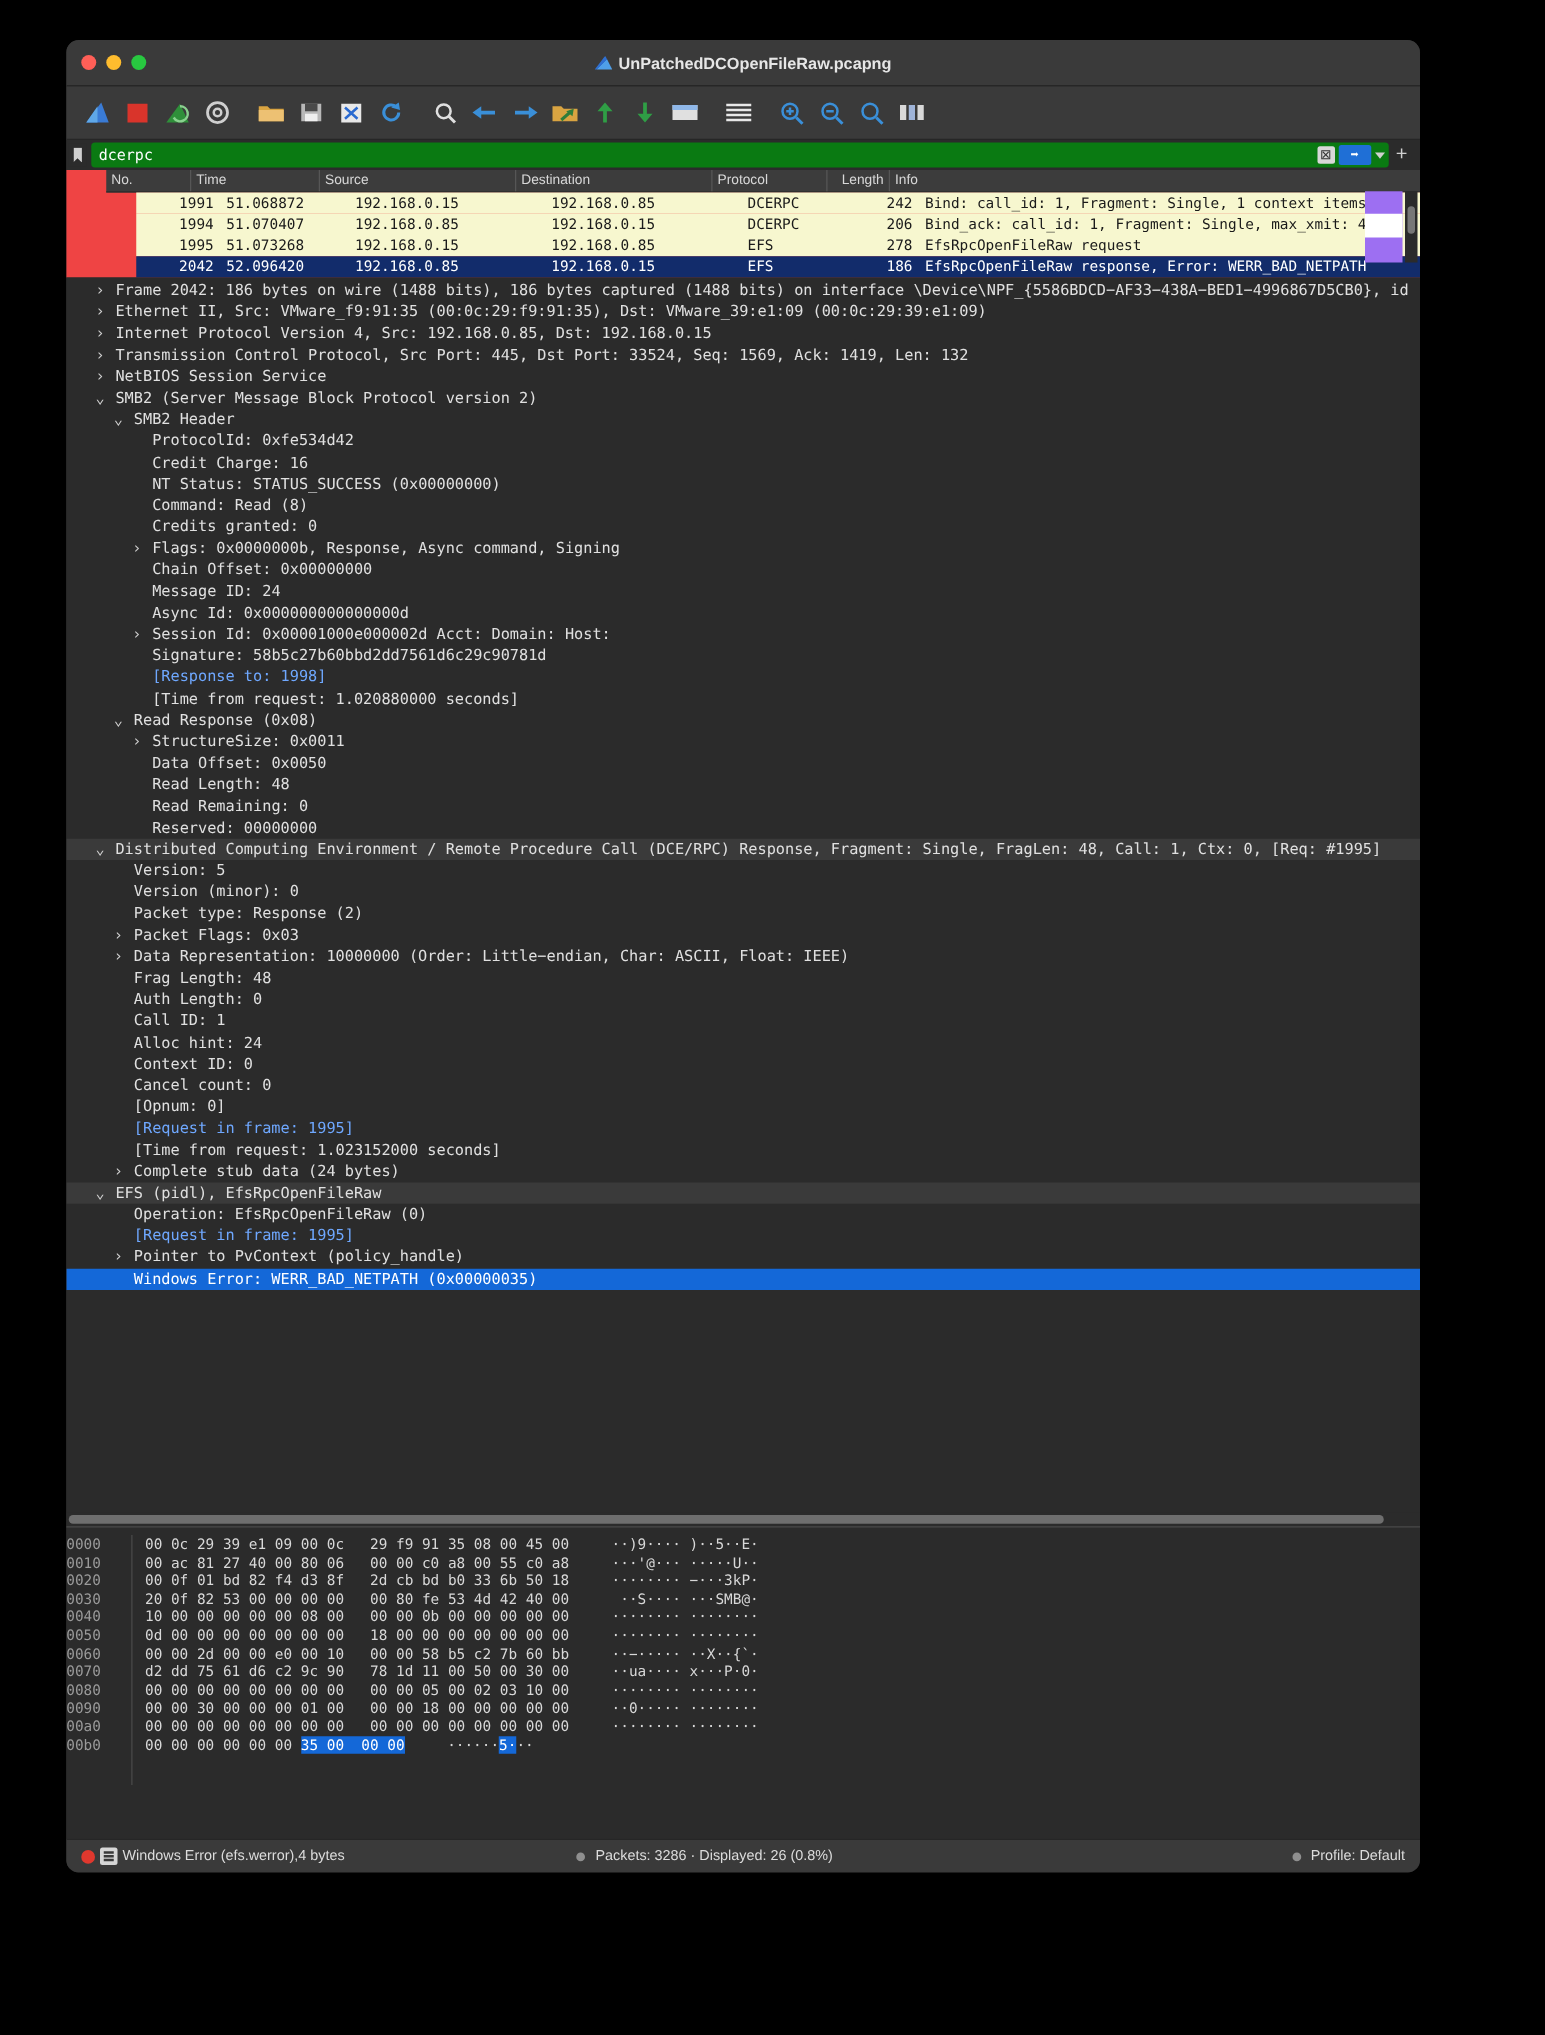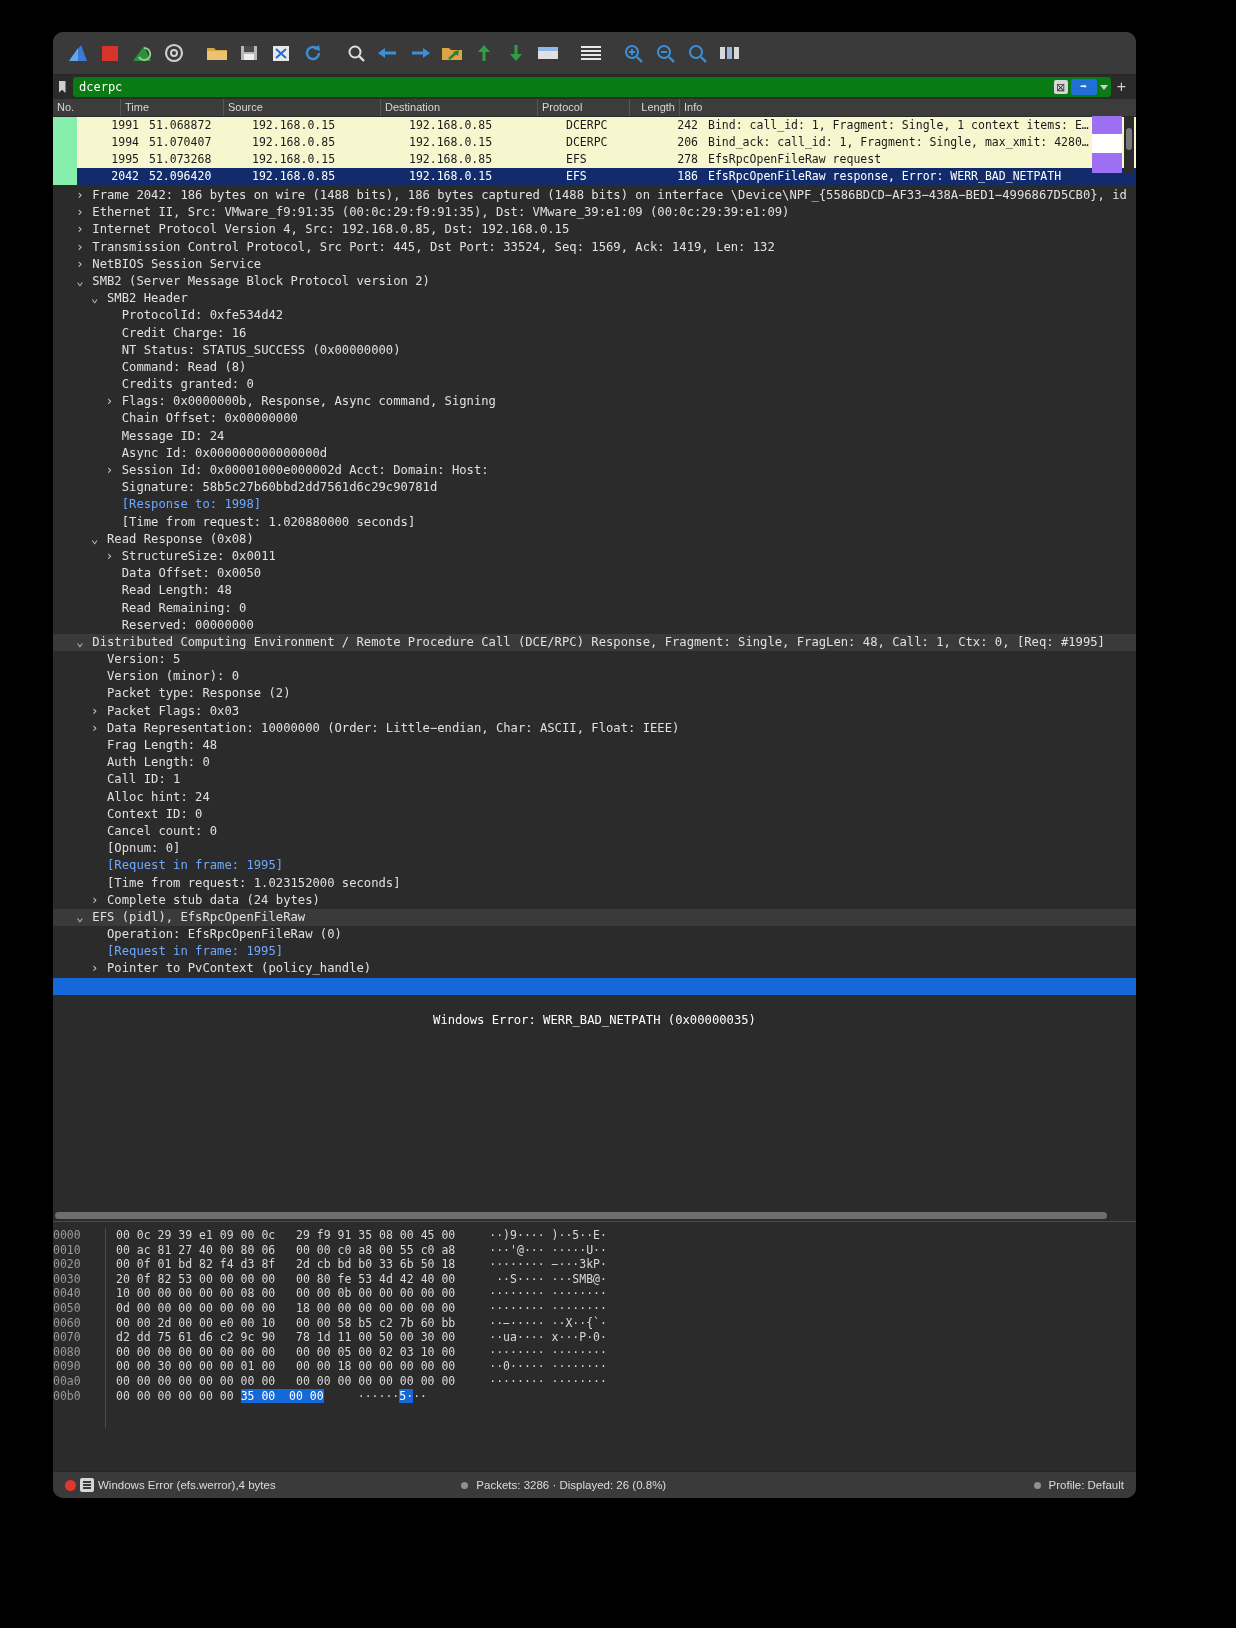--- a/index.html
+++ b/index.html
@@ -155,22 +155,23 @@
   .plusbtn {
     color: #d0d0d0;
     font-size: 16px;
     padding: 0 6px;
     font-family: "Liberation Sans", sans-serif;
   }
 
   
   .packet-list {
     flex: 0 0 auto;
-    background: #86efac;
+    background: #ef4444;
     position: relative;
+    padding-left: 32px;
   }
   .plist-head {
     display: flex;
     height: 17px;
     background: #3c3c3c;
     color: #d8d8d8;
     font-size: 11px;
     font-family: "Liberation Sans", sans-serif;
     align-items: center;
     border-bottom: 1px solid #2b2b2b;
@@ -254,21 +255,21 @@
   .twist {
     display: inline-block;
     width: 10px;
     text-align: center;
     color: #cfcfcf;
     flex: 0 0 auto;
   }
   .twist.none { color: transparent; }
   .lnk { color: #6fa8ff; }
   .row-greybg { background: #3a3a3a; }
-  .row-bluebg { background: #1468d8; color: #ffffff; flex-direction: column; }
+  .row-bluebg { background: #1468d8; color: #ffffff; }
 
   .hscroll {
     position: absolute;
     left: 0; right: 0; bottom: 0;
     height: 11px;
     background: #2b2b2b;
   }
   .hscroll .thumb {
     position: absolute; left: 2px; top: 2px;
     width: 1052px; height: 7px;
@@ -343,20 +344,30 @@
   }
   .st-center { margin-left: auto; margin-right: auto; display: flex; align-items: center; gap: 8px;}
   .st-bullet { width: 7px; height: 7px; border-radius: 50%; background: #8f8f8f; }
   .st-right { margin-left: auto; display: flex; align-items: center; gap: 8px; }
 </style>
 </head>
 <body>
 
 <div id="window">
 
+  <div class="titlebar">
+    <div class="traffic">
+      <div class="dot red"></div>
+      <div class="dot yellow"></div>
+      <div class="dot green"></div>
+    </div>
+    <div class="title-text">
+      <span class="title-shark"></span><span>UnPatchedDCOpenFileRaw.pcapng</span>
+    </div>
+  </div>
 
   <div class="toolbar">
     <div class="tb">
       <svg width="22" height="20">
           <polygon points="2,18 14,2 20,18" fill="#3a7bd5"></polygon>
           <polygon points="2,18 11,5 11,18" fill="#5fa8e8"></polygon>
         </svg>
     </div>
     <div class="tb">
       <svg width="20" height="20">

